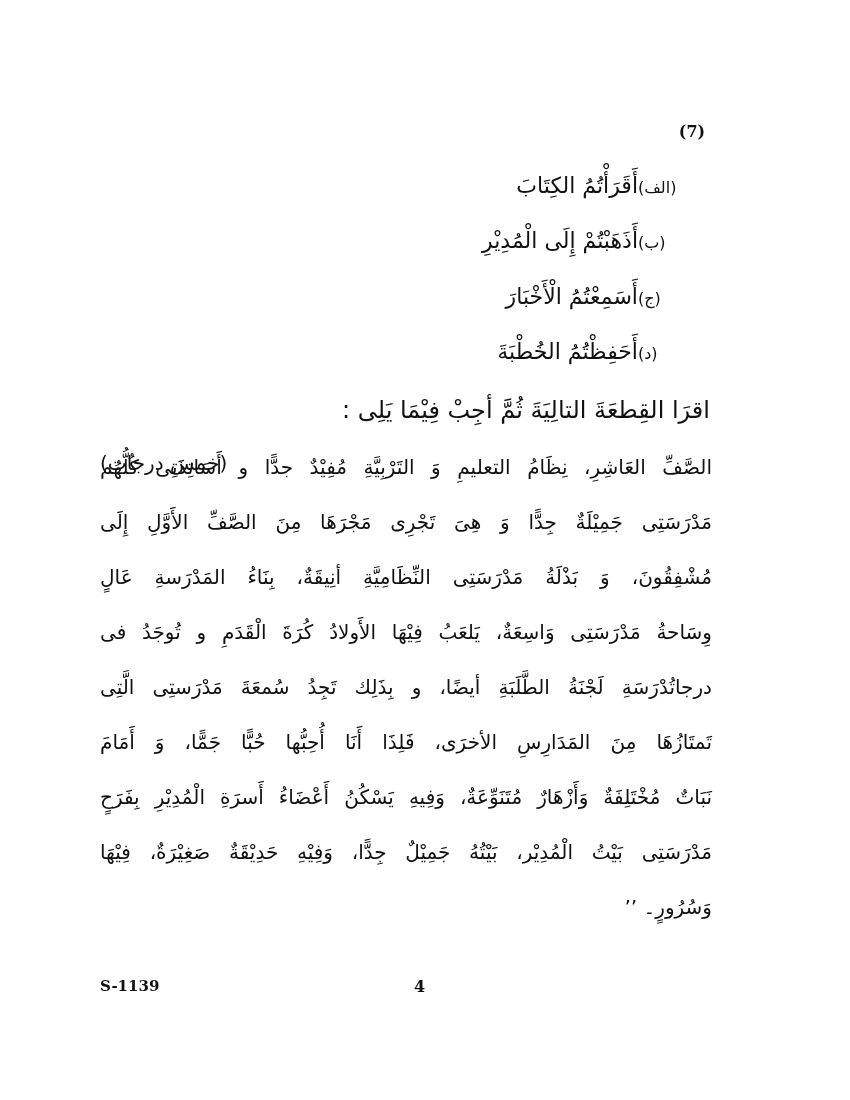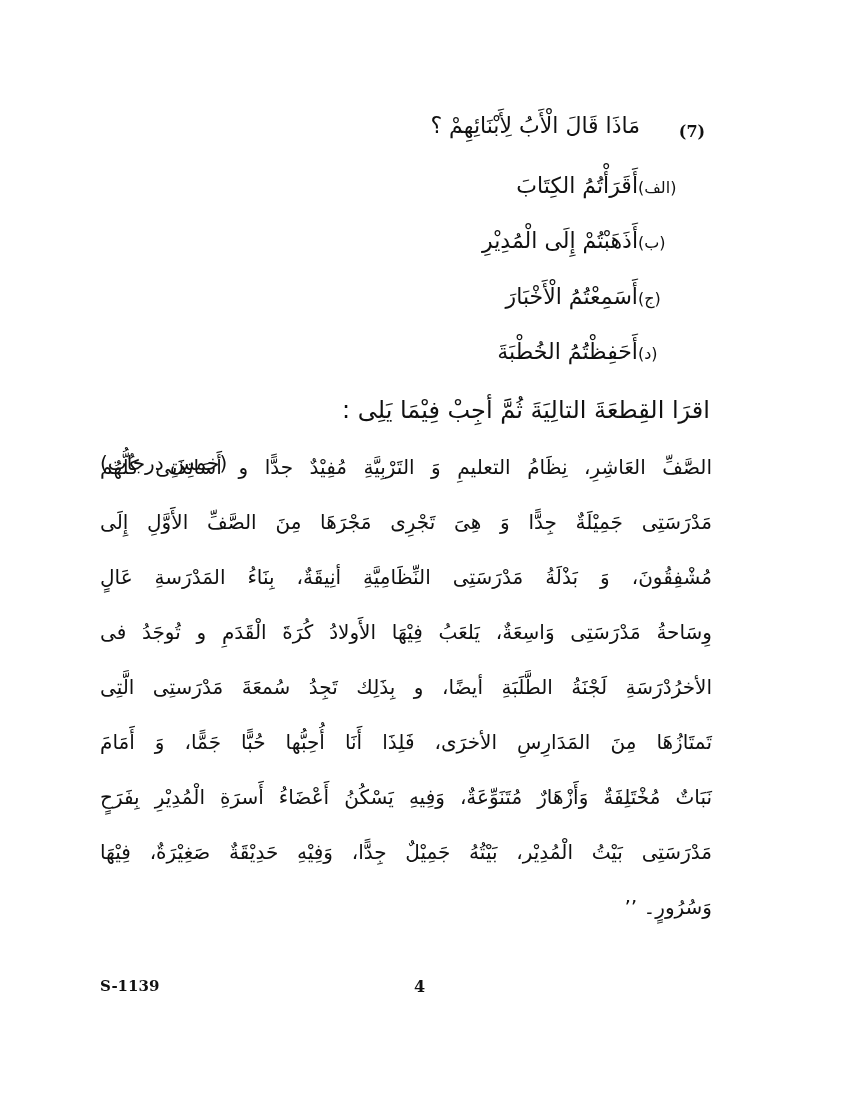--- a/index.html
+++ b/index.html
@@ -18,21 +18,20 @@
     .para .line.last { text-align-last: right; }
     .footer-code { position: absolute; left: 100px; top: 977px; font-family: "DejaVu Serif", serif; font-weight: bold; font-size: 15px; }
     .footer-page { position: absolute; left: 414px; top: 977px; font-family: "DejaVu Serif", serif; font-weight: bold; font-size: 16px; }
   </style>
 </head>
 <body>
 
 <div class="page">
 
   <div class="q-num">(7)</div>
-  <div class="q-text ar">مَاذَا قَالَ الْأَبُ لِأَبْنَائِهِمْ ؟</div>
 
   <div class="opt" style="top:173px;">
     <span class="lbl ar">(الف)</span>
     <span class="txt ar">أَقَرَأْتُمُ الكِتَابَ</span>
   </div>
   <div class="opt" style="top:228px;">
     <span class="lbl ar">(ب)</span>
     <span class="txt ar">أَذَهَبْتُمْ إِلَى الْمُدِيْرِ</span>
   </div>
   <div class="opt" style="top:284px;">
@@ -45,21 +44,21 @@
   </div>
 
   <div class="instr ar">اقرَا القِطعَةَ التالِيَةَ ثُمَّ أجِبْ فِيْمَا يَلِى :</div>
   <div class="marks ar">(خمس درجات)</div>
 
   <div class="para">
     <span class="line">الصَّفِّ العَاشِرِ، نِظَامُ التعليمِ وَ التَرْبِيَّةِ مُفِيْدٌ جدًّا و أَسَاتِذَتِى كُلُّهُم</span>
     <span class="line">مَدْرَسَتِى جَمِيْلَةٌ جِدًّا وَ هِىَ تَجْرِى مَجْرَهَا مِنَ الصَّفِّ الأَوَّلِ إِلَى</span>
     <span class="line">مُشْفِقُونَ، وَ بَذْلَةُ مَدْرَسَتِى النِّظَامِيَّةِ أنِيقَةٌ، بِنَاءُ المَدْرَسةِ عَالٍ</span>
     <span class="line">وِسَاحةُ مَدْرَسَتِى وَاسِعَةٌ، يَلعَبُ فِيْهَا الأَولادُ كُرَةَ الْقَدَمِ و تُوجَدُ فى</span>
-    <span class="line">الأخرُدْرَسَةِ لَجْنَةُ الطَّلَبَةِ أيضًا، و بِذَلِك تَجِدُ سُمعَةَ مَدْرَستِى الَّتِى</span>
+    <span class="line">درجاتُدْرَسَةِ لَجْنَةُ الطَّلَبَةِ أيضًا، و بِذَلِك تَجِدُ سُمعَةَ مَدْرَستِى الَّتِى</span>
     <span class="line">تَمتَازُهَا مِنَ المَدَارِسِ الأخرَى، فَلِذَا أَنَا أُحِبُّها حُبًّا جَمًّا، وَ أَمَامَ</span>
     <span class="line">نَبَاتٌ مُخْتَلِفَةٌ وَأَزْهَارٌ مُتَنَوِّعَةٌ، وَفِيهِ يَسْكُنُ أَعْضَاءُ أَسرَةِ الْمُدِيْرِ بِفَرَحٍ</span>
     <span class="line">مَدْرَسَتِى بَيْتُ الْمُدِيْر، بَيْتُهُ جَمِيْلٌ جِدًّا، وَفِيْهِ حَدِيْقَةٌ صَغِيْرَةٌ، فِيْهَا</span>
     <span class="line last">وَسُرُورٍ۔ ’’</span>
   </div>
 
   <div class="footer-code">S-1139</div>
   <div class="footer-page">4</div>
 
 </div>

